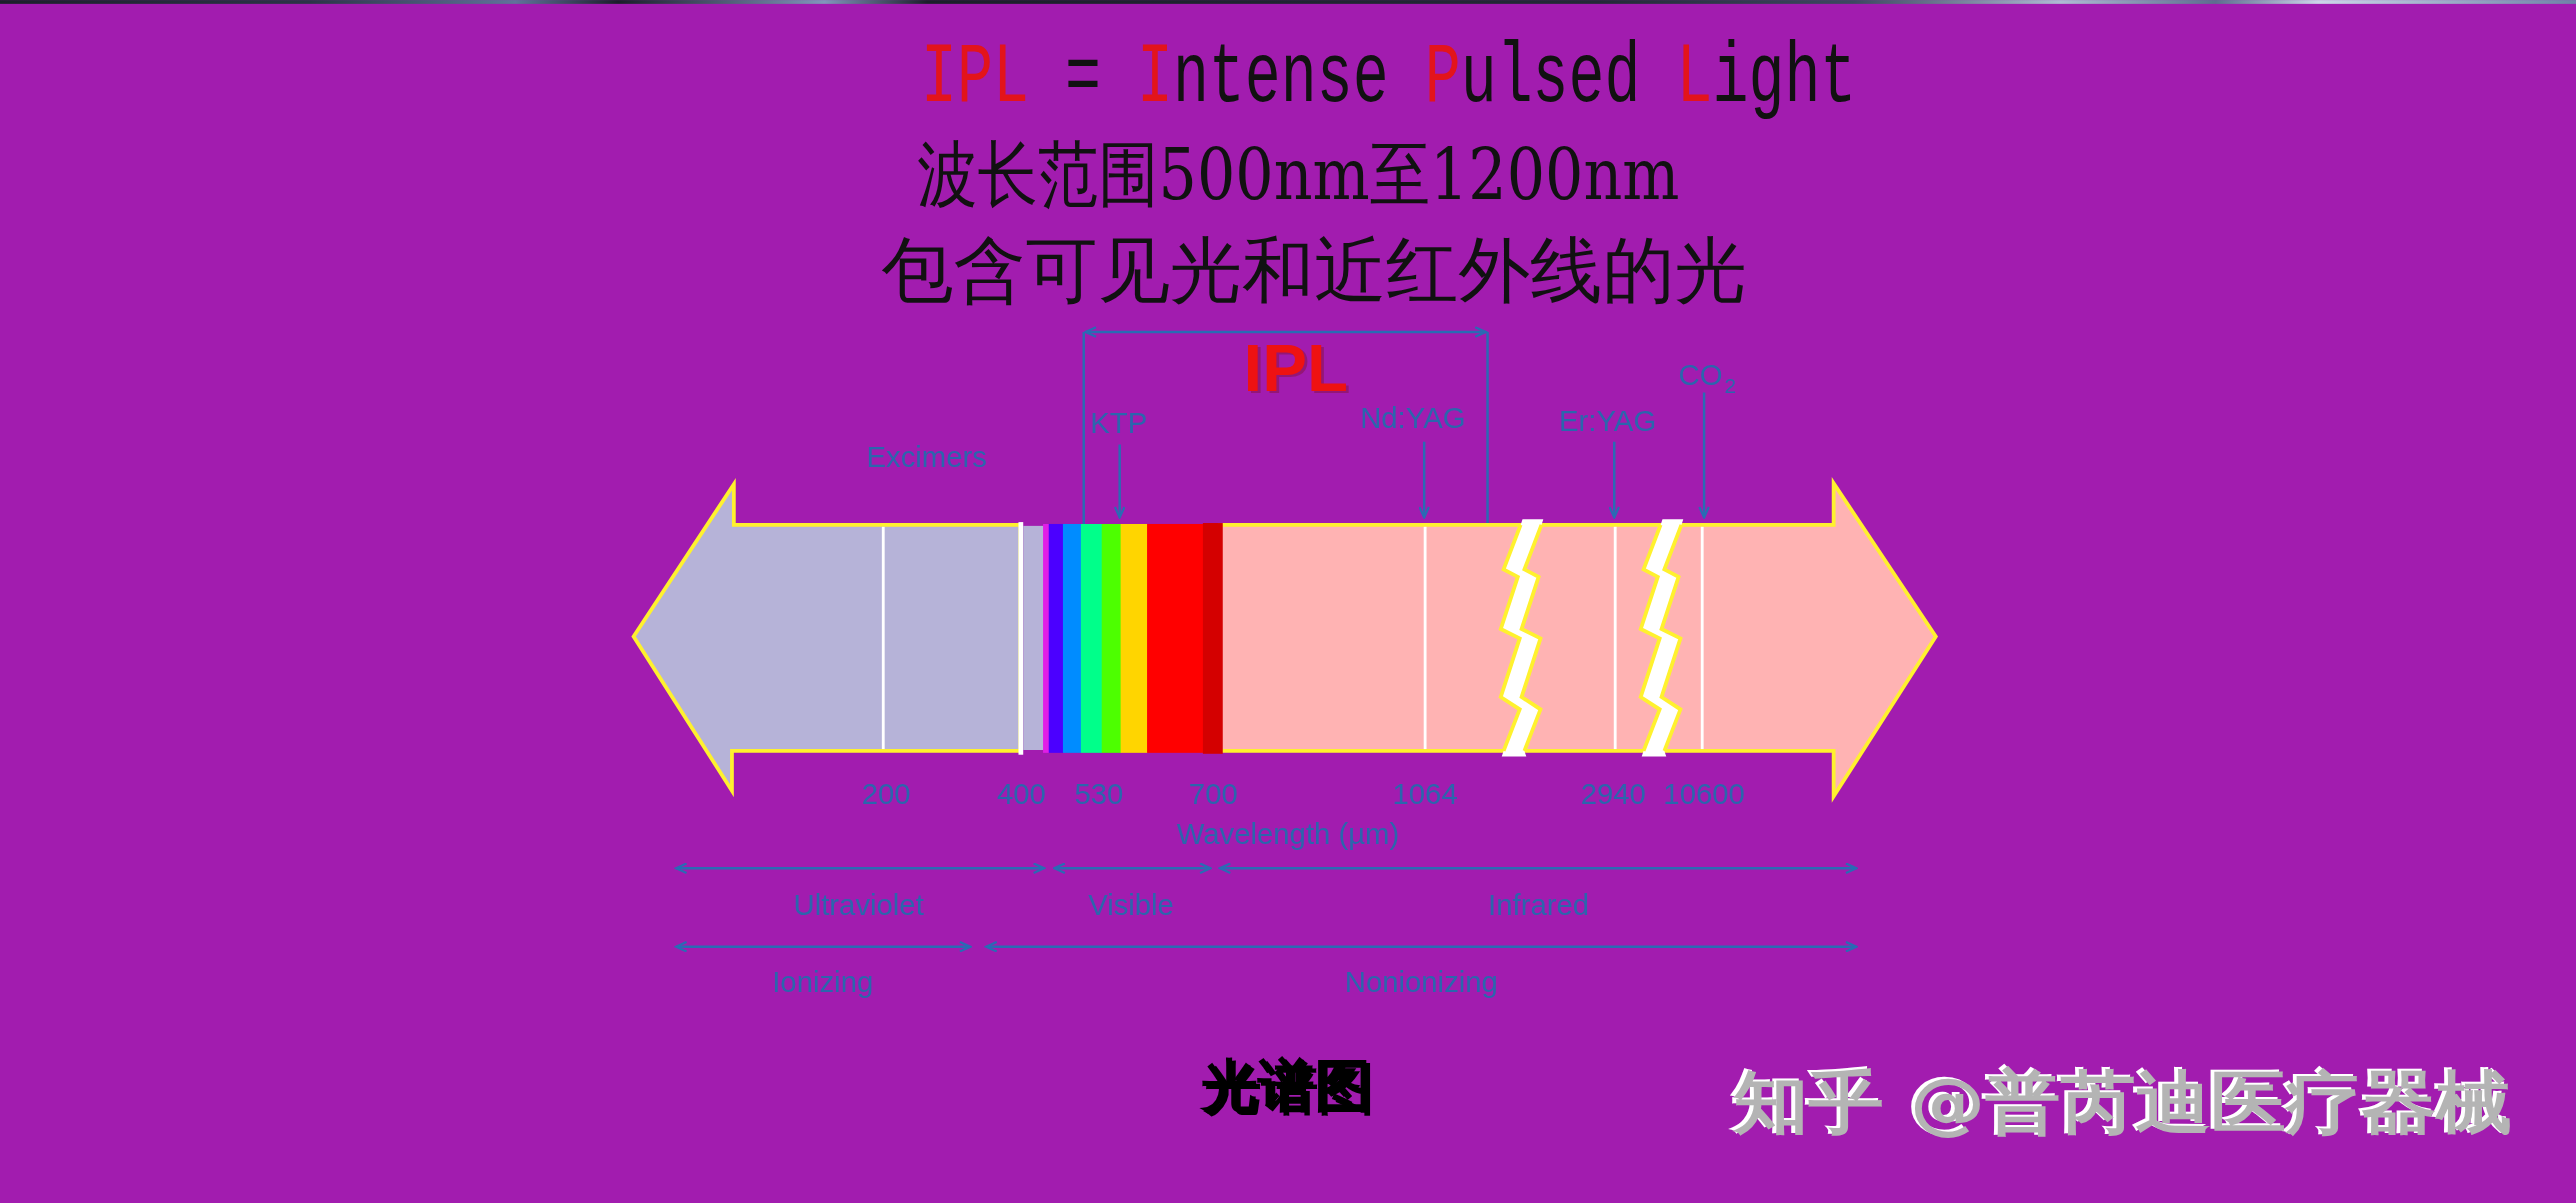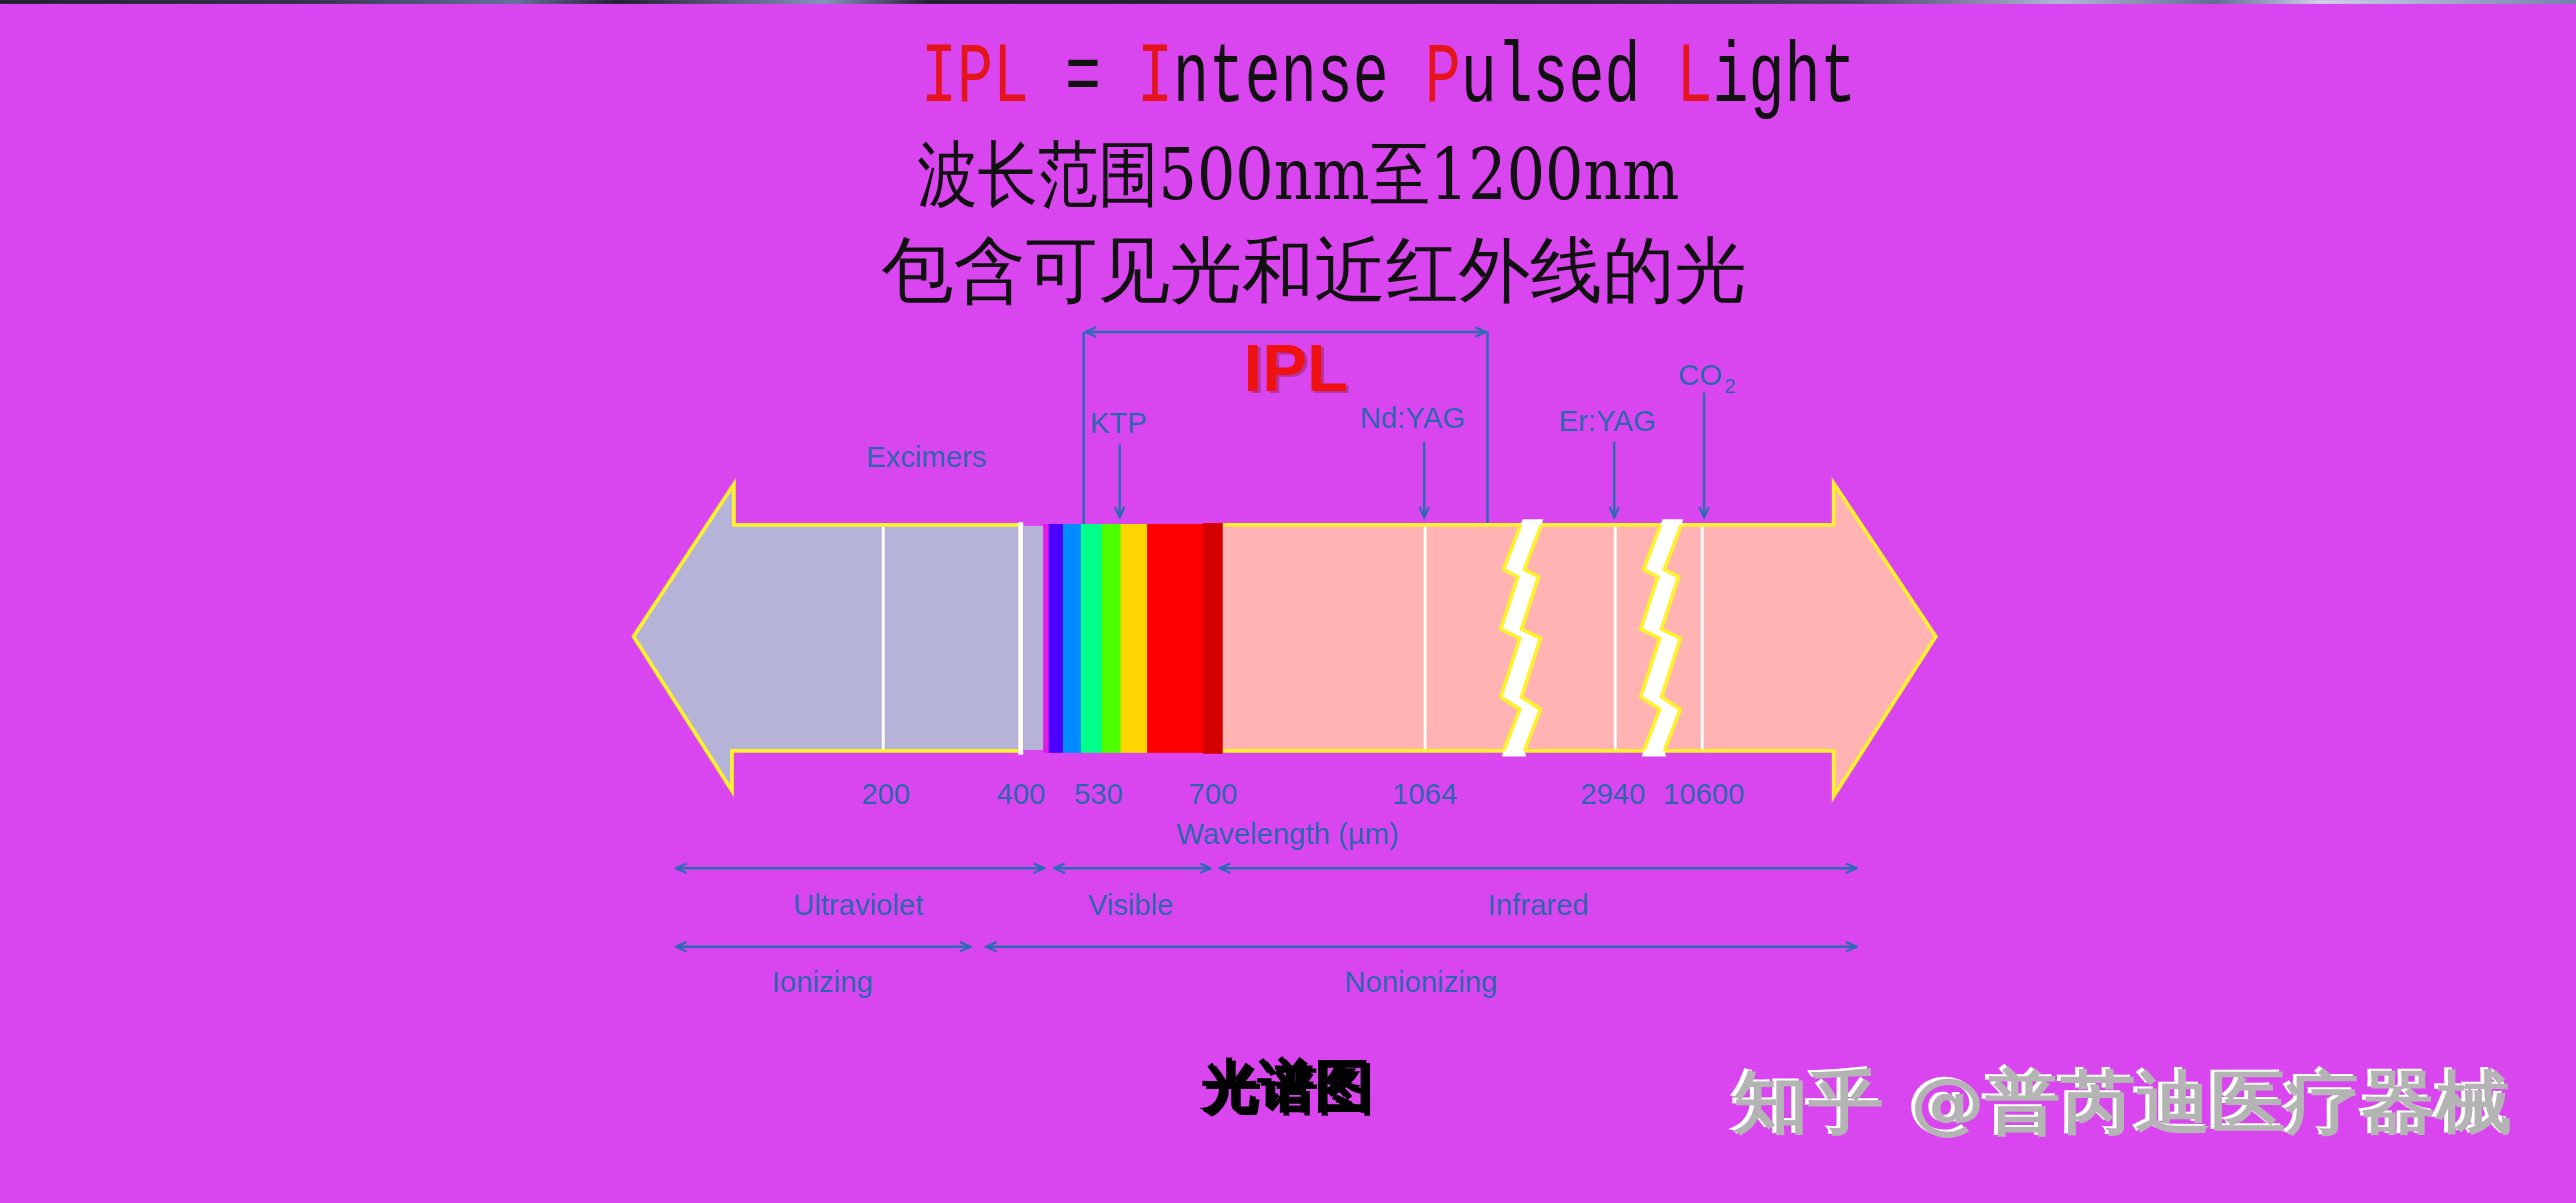--- a/index.html
+++ b/index.html
@@ -1,17 +1,17 @@
 <!DOCTYPE html>
 <html style="font-size:15px"><head>
 <meta charset="utf-8">
 <style>
   html, body { margin: 0; padding: 0; background: #ffffff; }
   body { width: 2576px; height: 1204px; overflow: hidden; position: relative; }
-  #slide { position: absolute; left: 0; top: 0; width: 2576px; height: 1204px; background: #d946ef; }
+  #slide { position: absolute; left: 0; top: 0; width: 2576px; height: 1204px; background: #a21caf; }
   svg { position: absolute; left: 0; top: 0; }
   .title-mono { font-family: "Liberation Mono", monospace; font-size: 91px; }
   .title-cjk { font-family: "DejaVu Serif", "Liberation Serif", serif; font-size: 76px; fill: #111111; }
   .lbl { font-family: "Liberation Sans", sans-serif; font-size: 31px; fill: #2b66ad; }
   .lbl-sub { font-family: "Liberation Sans", sans-serif; font-size: 22px; fill: #2b66ad; }
   .ipl-big { font-family: "Liberation Sans", sans-serif; font-weight: bold; font-size: 71px; }
   .blue-line { stroke: #2a6bb4; stroke-width: 2.6; fill: none; }
   .caption { font-family: "DejaVu Sans", sans-serif; font-weight: bold; font-size: 60px; fill: #000000; }
   .watermark { font-family: "DejaVu Sans", sans-serif; font-weight: bold; font-size: 72px; }
   .edge { fill: none; stroke-width: 4; stroke-linejoin: miter; }

